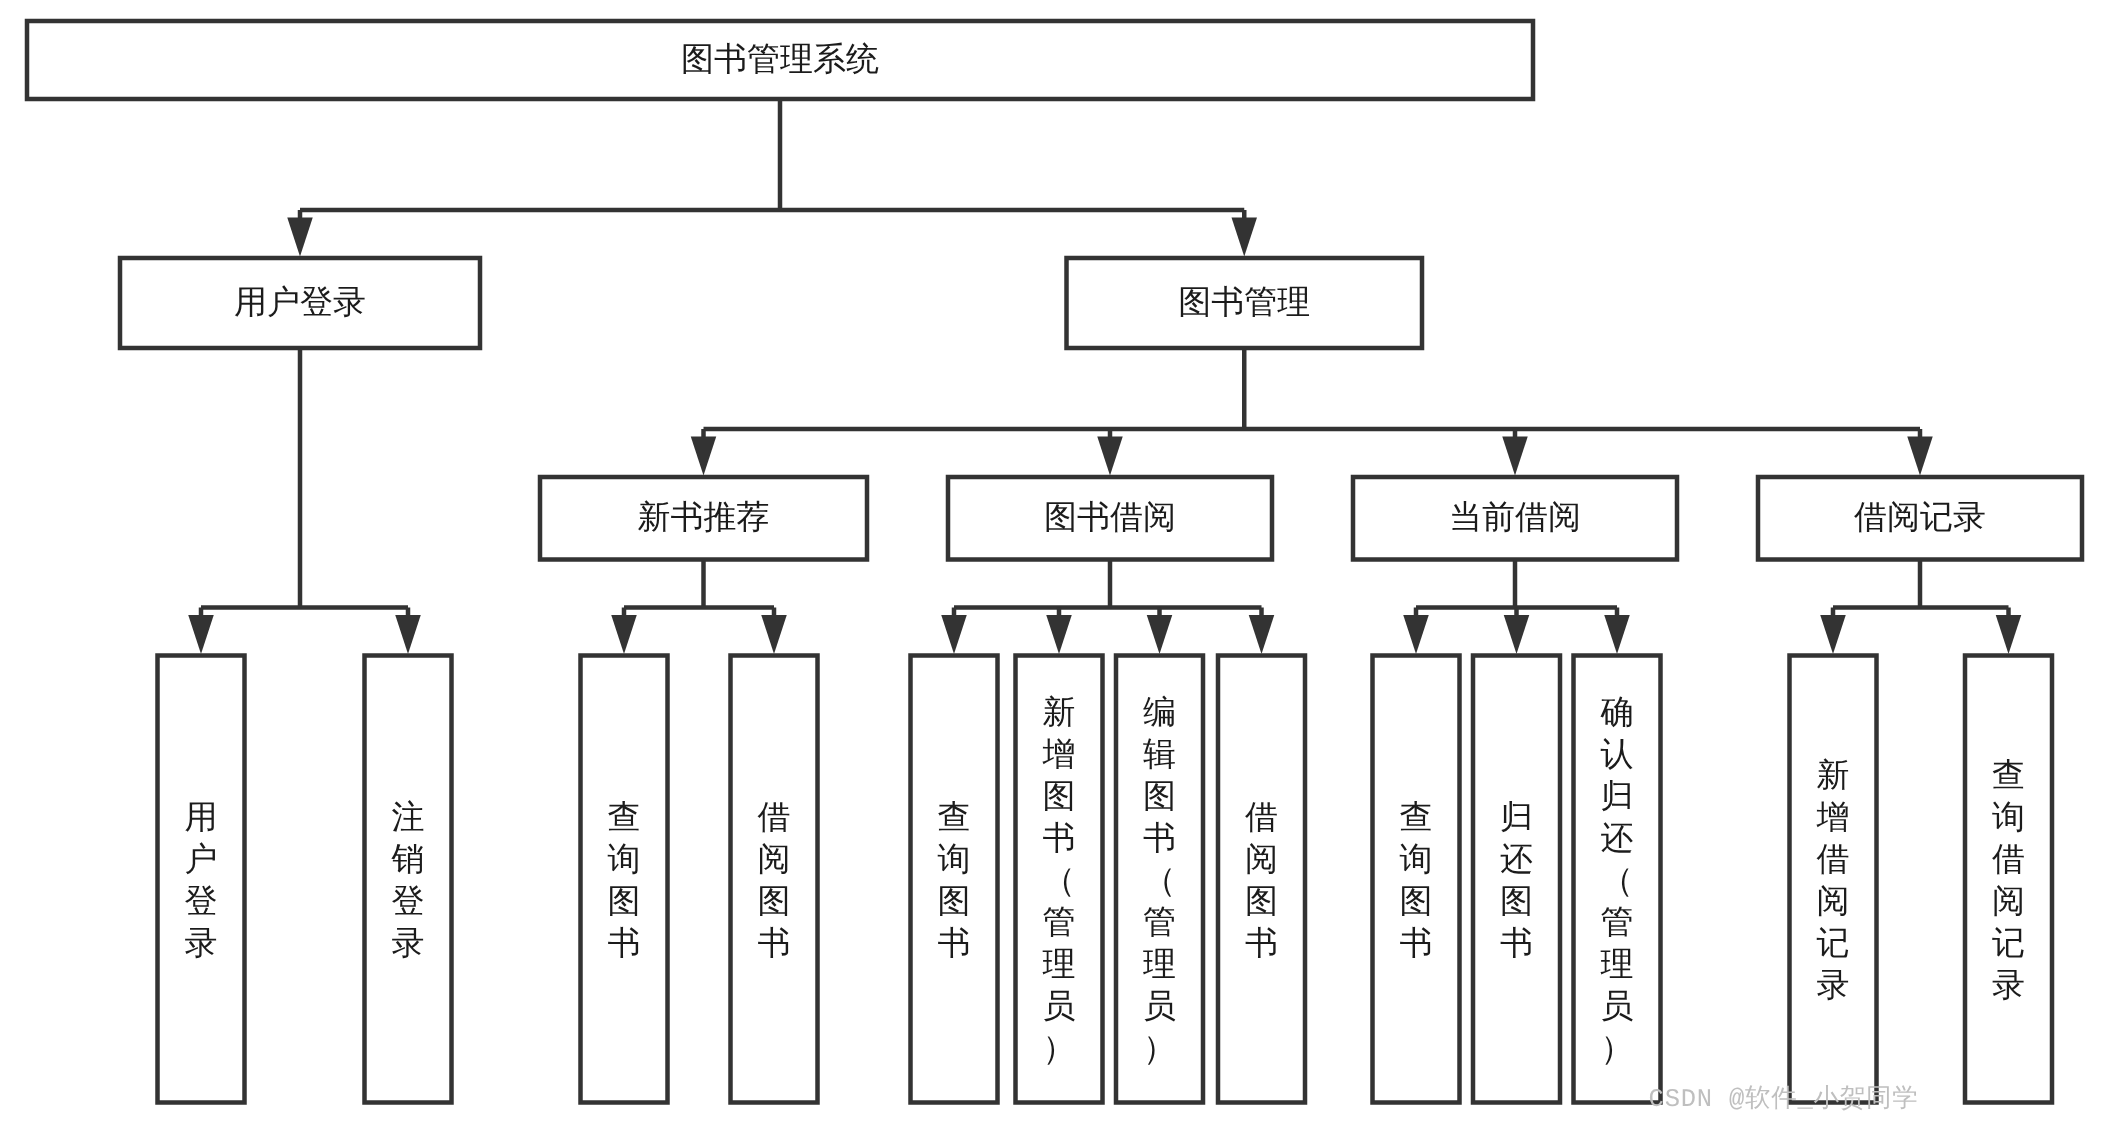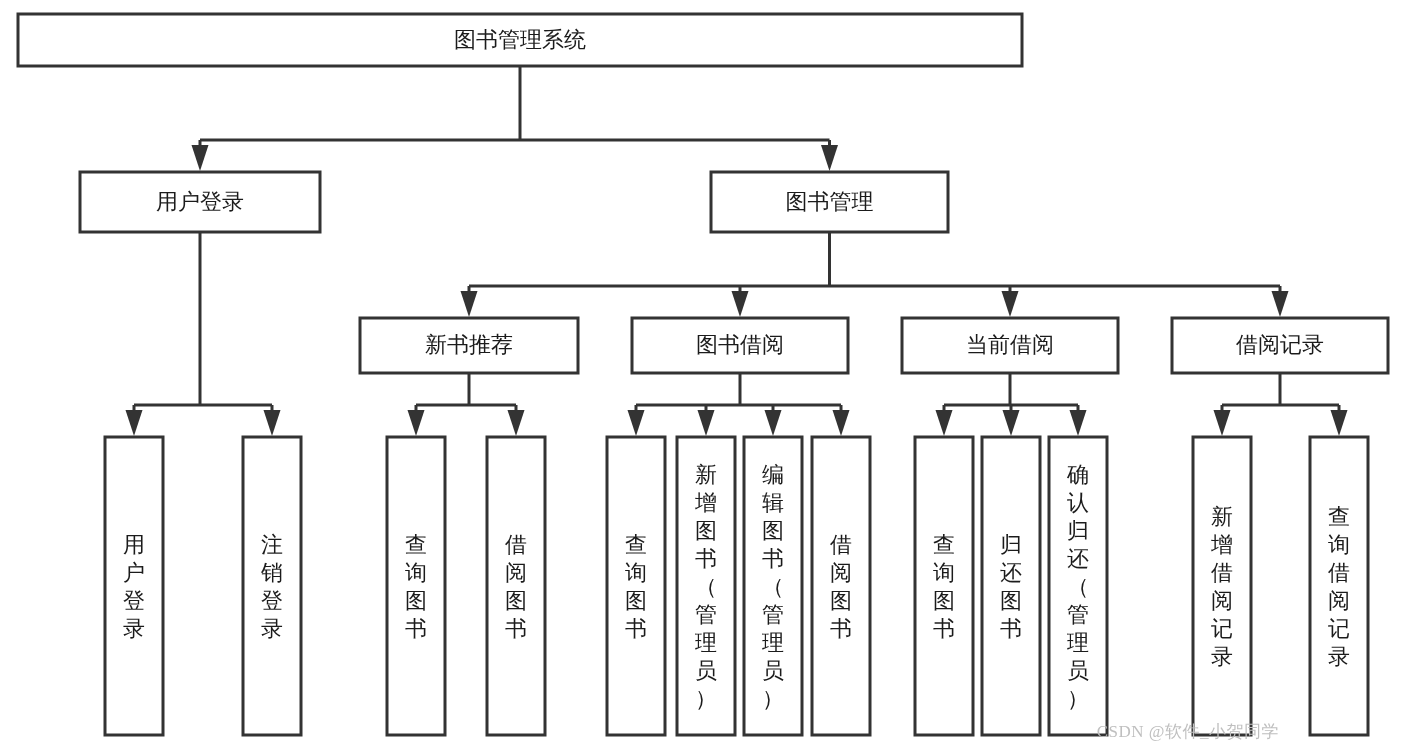--- a/index.html
+++ b/index.html
@@ -52,21 +52,21 @@
   .node-label-v {
     font-family: "Liberation Sans", "DejaVu Sans", sans-serif;
     font-size: 22px;
     fill: #1b1b1b;
     text-anchor: middle;
   }
   .watermark {
     position: absolute;
     right: 8px;
     bottom: 4px;
-    font-family: Liberation Serif, serif;
+    font-family: Liberation Mono, monospace;
     font-size: 17px;
     color: #bfbfbf;
     white-space: nowrap;
     letter-spacing: 0.5px;
     pointer-events: none;
   }
 </style>
 </head>
 <body>
 

